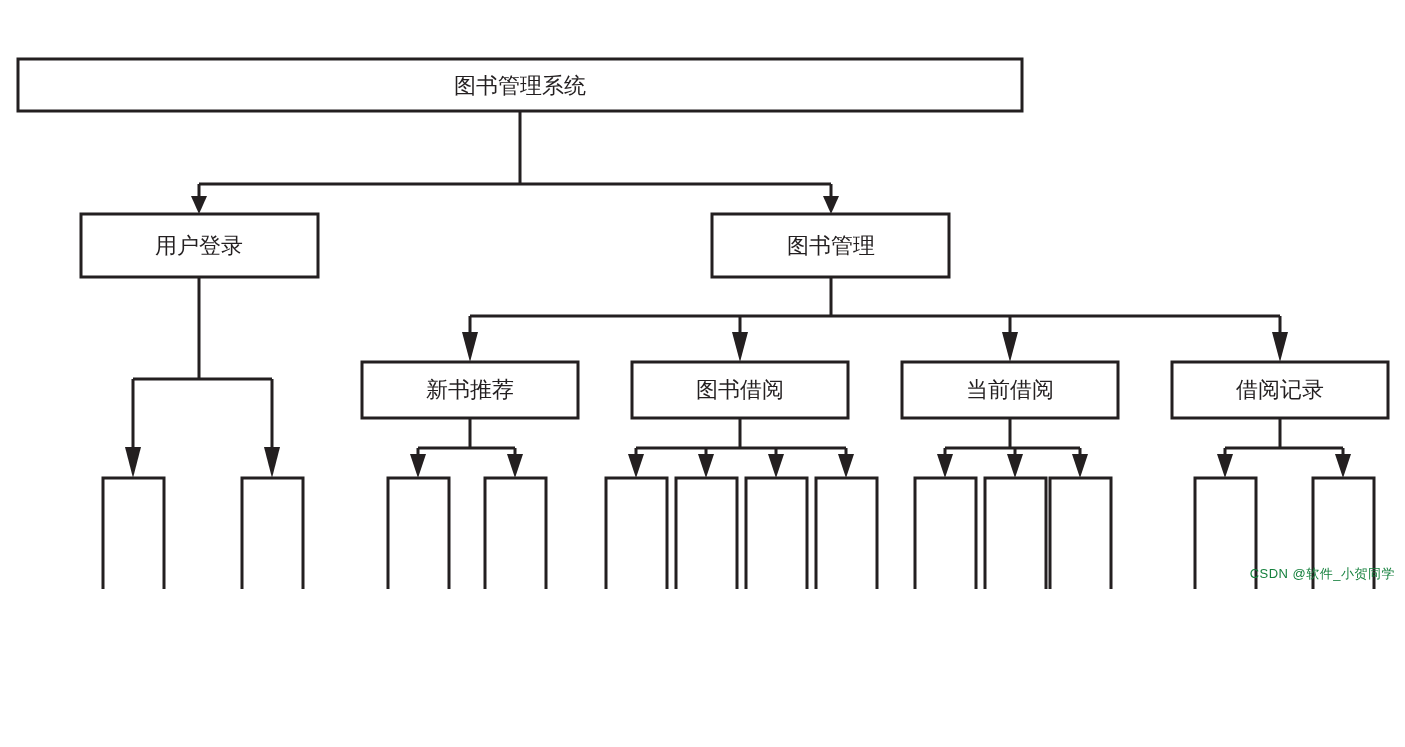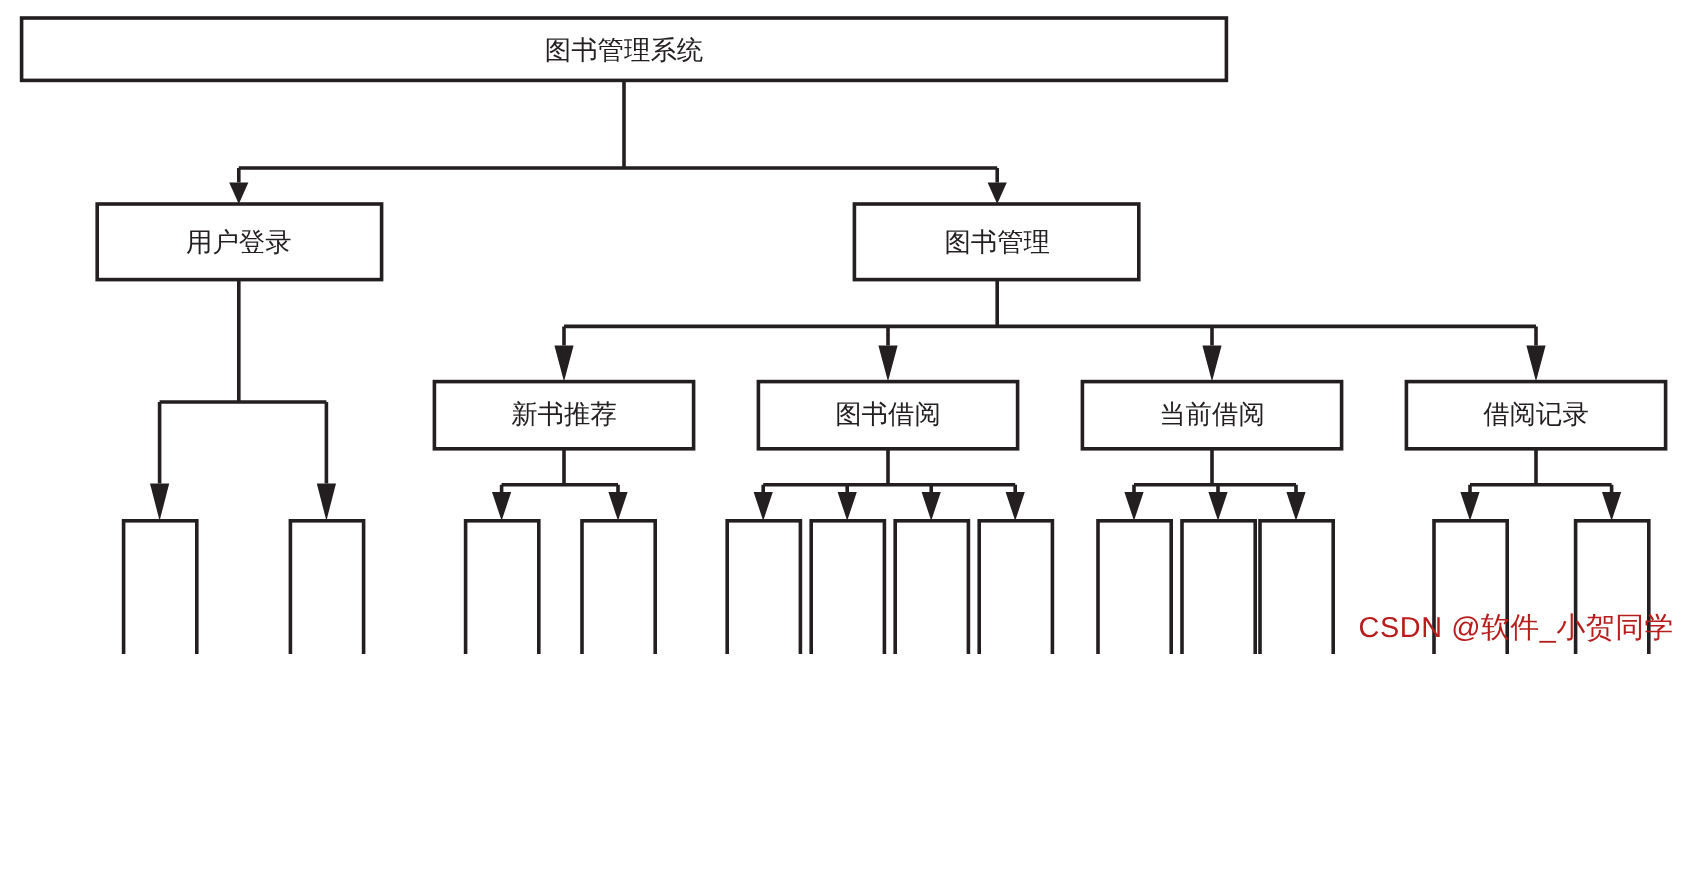--- a/index.html
+++ b/index.html
@@ -9,20 +9,21 @@
   }
   body {
     font-family: "Liberation Sans", "DejaVu Sans", sans-serif;
   }
   #diagram-root {
     position: relative;
     width: 1405px;
     height: 545px;
     background: #ffffff;
     overflow: hidden;
+    margin-top: 44px;
   }
   svg.diagram-canvas {
     position: absolute;
     left: 0;
     top: 0;
     width: 1405px;
     height: 747px;
     display: block;
   }
   .node-box {
@@ -60,22 +61,22 @@
     align-items: flex-start;
     justify-content: center;
     white-space: nowrap;
     pointer-events: none;
   }
   .watermark {
     position: absolute;
     right: 10px;
     bottom: 6px;
     font-family: "Liberation Sans", "DejaVu Sans", sans-serif;
-    font-size: 24px;
-    color: #b91c1c;
+    font-size: 13px;
+    color: #15803d;
     white-space: nowrap;
     letter-spacing: 0.5px;
   }
 </style>
 </head>
 <body>
 
 <div id="diagram-root">
 
   <svg class="diagram-canvas" viewBox="0 0 1405 747">

